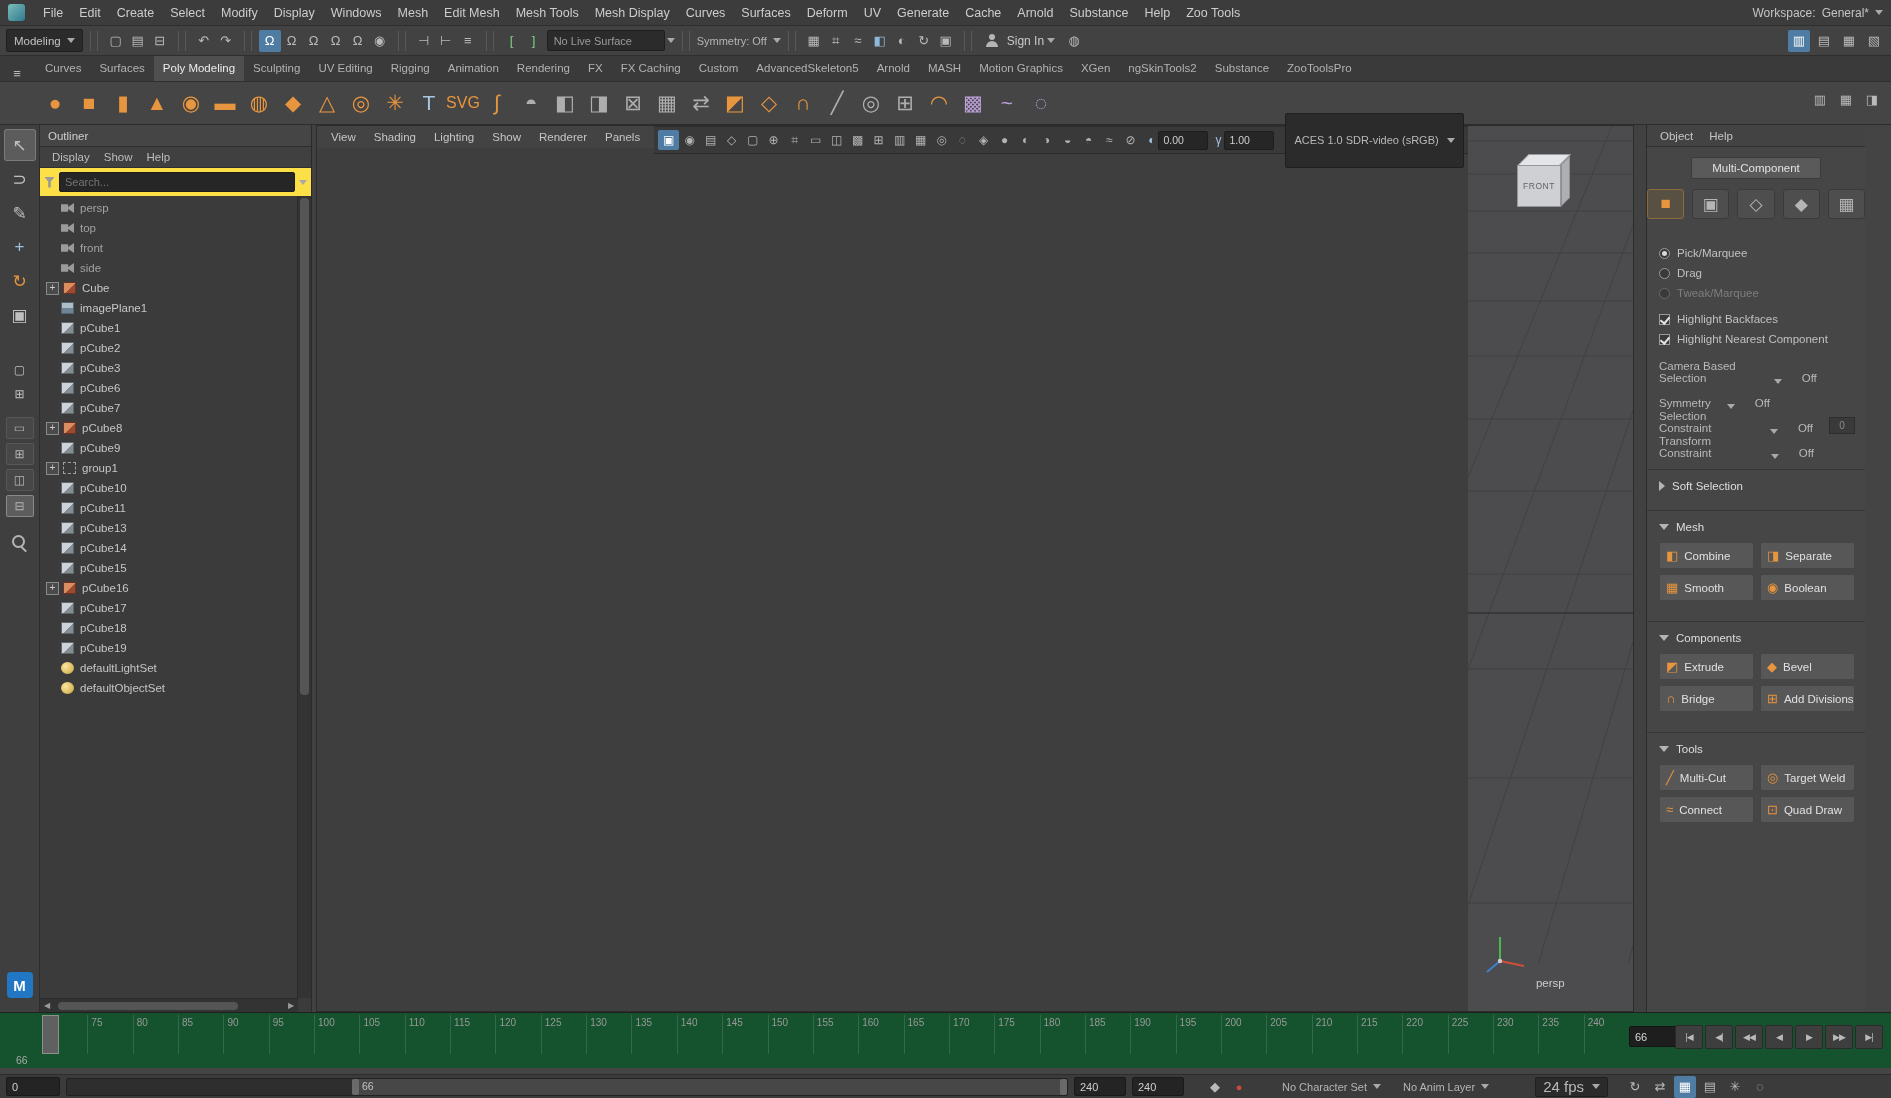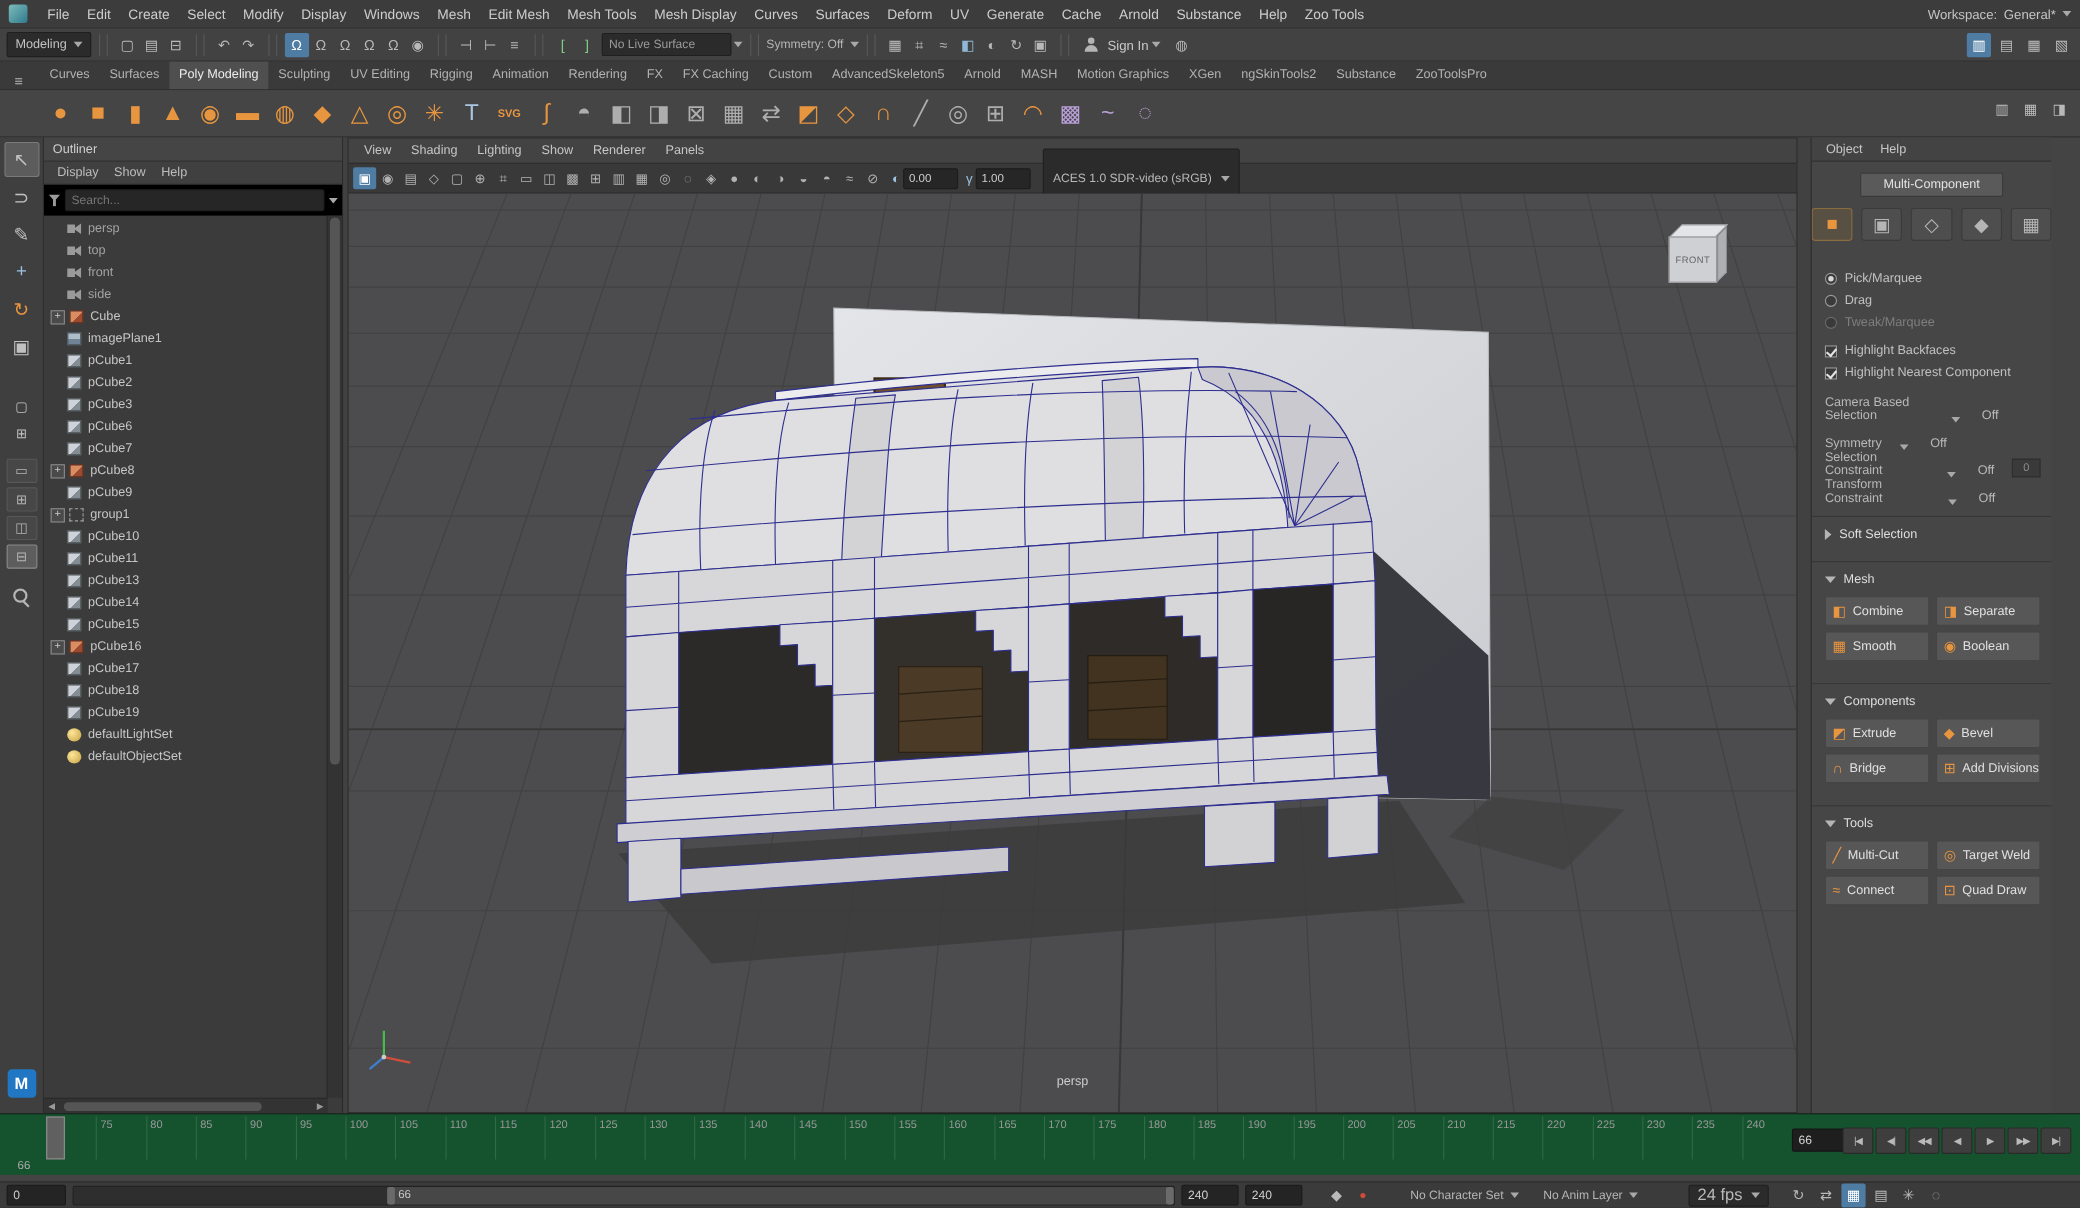--- a/index.html
+++ b/index.html
@@ -30,41 +30,41 @@
   #shelf-tabs{position:absolute;left:0;top:56px;width:100%;height:26px;background:#3a3a3a;border-bottom:1px solid #2f2f2f;display:flex;align-items:center;padding-left:36px;box-sizing:border-box;}
   .shelf-tab{padding:0 9px;font-size:11.5px;color:#b2b2b2;line-height:25px;white-space:nowrap;}
   .shelf-tab.active{background:#4f4f4f;color:#ececec;}
   #shelf-menu-col{position:absolute;left:0;top:56px;width:34px;height:69px;display:flex;flex-direction:column;align-items:center;justify-content:space-around;}
 
   
   #shelf{position:absolute;left:0;top:82px;width:100%;height:43px;background:#454545;border-bottom:1px solid #2c2c2c;display:flex;align-items:center;padding-left:38px;box-sizing:border-box;gap:1px;}
   .shelf-icon{width:34px;height:34px;display:inline-flex;align-items:center;justify-content:center;font-size:21px;color:#b5b5b5;border-radius:3px;flex:none;}
   .shelf-icon.orange{color:#e8953f;} .shelf-icon.gray{color:#aeaeae;}
   .shelf-icon.blue{color:#a8c7e2;} .shelf-icon.purple{color:#b9a0d8;}
-  .shelf-icon.badge{font-size:10px;font-weight:bold;color:#e8953f;}
+  .shelf-icon.badge{font-size:16px;font-weight:normal;color:#e8953f;}
   #shelf-right{position:absolute;right:8px;top:88px;display:flex;gap:4px;}
 
   
   #toolbox{position:absolute;left:0;top:125px;width:40px;height:887px;background:#3f3f3f;border-right:1px solid #2d2d2d;display:flex;flex-direction:column;align-items:center;padding-top:4px;box-sizing:border-box;}
   .tool-btn{width:32px;height:32px;display:flex;align-items:center;justify-content:center;font-size:17px;color:#c0c0c0;border-radius:3px;margin-bottom:2px;flex:none;}
   .tool-btn.active{background:#5c5c5c;box-shadow:inset 0 0 0 1px #7a7a7a;}
   .tool-btn.orange{color:#e8953f;} .tool-btn.blue{color:#9cc0de;}
   .layout-btn{width:26px;height:20px;display:flex;align-items:center;justify-content:center;font-size:12px;color:#b5b5b5;border:1px solid #575757;border-radius:2px;margin-bottom:4px;background:#474747;}
   .layout-btn.active{background:#5d5d5d;border-color:#8a8a8a;}
   .mag-icon{width:16px;height:16px;position:relative;margin-top:14px;}
   .mag-icon::before{content:"";position:absolute;left:0;top:0;width:9px;height:9px;border:2px solid #b5b5b5;border-radius:50%;}
   .mag-icon::after{content:"";position:absolute;left:10px;top:11px;width:7px;height:2px;background:#b5b5b5;transform:rotate(45deg);transform-origin:0 0;}
   #maya-badge{margin-top:auto;margin-bottom:14px;width:26px;height:26px;background:#2277c4;border-radius:4px;color:#fff;font-weight:bold;font-size:15px;display:flex;align-items:center;justify-content:center;}
 
   
   #outliner{position:absolute;left:40px;top:125px;width:272px;height:887px;background:#3b3b3b;border-right:1px solid #2a2a2a;box-sizing:border-box;display:flex;flex-direction:column;}
   .panel-titlebar{height:21px;background:#454545;border-bottom:1px solid #2d2d2d;display:flex;align-items:center;padding:0 8px;font-size:11.5px;color:#cfcfcf;flex:none;}
   .panel-menus{height:20px;display:flex;align-items:center;gap:2px;padding:0 6px;background:#404040;border-bottom:1px solid #303030;flex:none;}
   .panel-menus span{padding:0 6px;font-size:11.5px;color:#bdbdbd;}
-  .otl-search{height:24px;display:flex;align-items:center;padding:2px 4px;gap:4px;background:#000000;flex:none;}
+  .otl-search{height:24px;display:flex;align-items:center;padding:2px 4px;gap:4px;background:#fde047;flex:none;}
   .funnel-icon{width:11px;height:11px;background:#9a9a9a;clip-path:polygon(0 0,100% 0,62% 45%,62% 100%,38% 100%,38% 45%);flex:none;}
   .otl-search input{flex:1;background:#262626;border:1px solid #1d1d1d;border-radius:2px;height:18px;color:#cfcfcf;font-size:11px;padding:0 5px;outline:none;min-width:0;}
   .otl-body{flex:1;position:relative;overflow:hidden;}
   .otl-rows{position:absolute;left:0;top:2px;right:13px;}
   .otl-row{height:20px;display:flex;align-items:center;padding-left:6px;}
   .exp{width:11px;height:11px;margin-right:4px;flex:none;font-size:10px;line-height:10px;text-align:center;color:#ccc;}
   .exp.expandable{border:1px solid #8a8a8a;background:#4a4a4a;}
   .exp.expandable::before{content:"+";}
   .oi{width:13px;height:12px;margin-right:6px;flex:none;}
   .oi.cam{background:#9a9a9a;clip-path:polygon(0 18%,55% 18%,55% 42%,100% 8%,100% 92%,55% 58%,55% 82%,0 82%);}
@@ -78,21 +78,21 @@
   .vscroll{position:absolute;right:0;top:0;bottom:14px;width:13px;background:#333;border-left:1px solid #2a2a2a;}
   .vscroll .thumb{position:absolute;left:2px;right:2px;top:2px;height:62%;background:#555;border-radius:4px;}
   .hscroll{position:absolute;left:0;right:13px;bottom:0;height:14px;background:#333;border-top:1px solid #2a2a2a;display:flex;align-items:center;justify-content:space-between;padding:0 2px;box-sizing:border-box;}
   .hscroll .thumb{position:absolute;left:18px;width:180px;top:3px;height:8px;background:#555;border-radius:4px;}
   .scroll-arrow{font-size:8px;color:#999;width:10px;text-align:center;}
 
   
   .splitter{position:absolute;top:125px;height:887px;background:#414141;}
 
   
-  #viewport{position:absolute;left:316px;top:125px;width:1318px;height:887px;display:flex;flex-direction:column;background:#3e3e3e;border:1px solid #2c2c2c;box-sizing:border-box;}
+  #viewport{position:absolute;left:316px;top:125px;width:1318px;height:887px;display:flex;flex-direction:row;background:#3e3e3e;border:1px solid #2c2c2c;box-sizing:border-box;}
   .vp-menus{height:22px;background:#434343;display:flex;align-items:center;padding:0 6px;gap:2px;flex:none;}
   .vp-menus span{padding:0 8px;font-size:11.5px;color:#c6c6c6;}
   .vp-toolbar{height:26px;background:#393939;border-top:1px solid #2e2e2e;border-bottom:1px solid #2a2a2a;display:flex;align-items:center;padding:0 4px;gap:1px;flex:none;}
   .vp-icon{width:21px;height:20px;display:inline-flex;align-items:center;justify-content:center;font-size:12px;color:#b3b3b3;border-radius:2px;flex:none;}
   .vp-icon.active{background:#4f7ca3;color:#fff;}
   .vp-field{display:flex;align-items:center;gap:3px;margin-left:6px;}
   .vp-field .ficon{color:#9fc2e0;font-size:12px;}
   .vp-field input{width:40px;background:#262626;border:1px solid #1d1d1d;border-radius:2px;height:17px;color:#cfcfcf;font-size:10.5px;padding:0 4px;outline:none;text-align:left;}
   .colorspace{margin-left:10px;display:flex;align-items:center;gap:8px;background:#2b2b2b;border:1px solid #1f1f1f;border-radius:2px;height:19px;padding:17px 8px;color:#b9b9b9;font-size:11px;white-space:nowrap;}
   .vp-canvas{position:relative;flex:1;background:#4c4c4e;overflow:hidden;}

